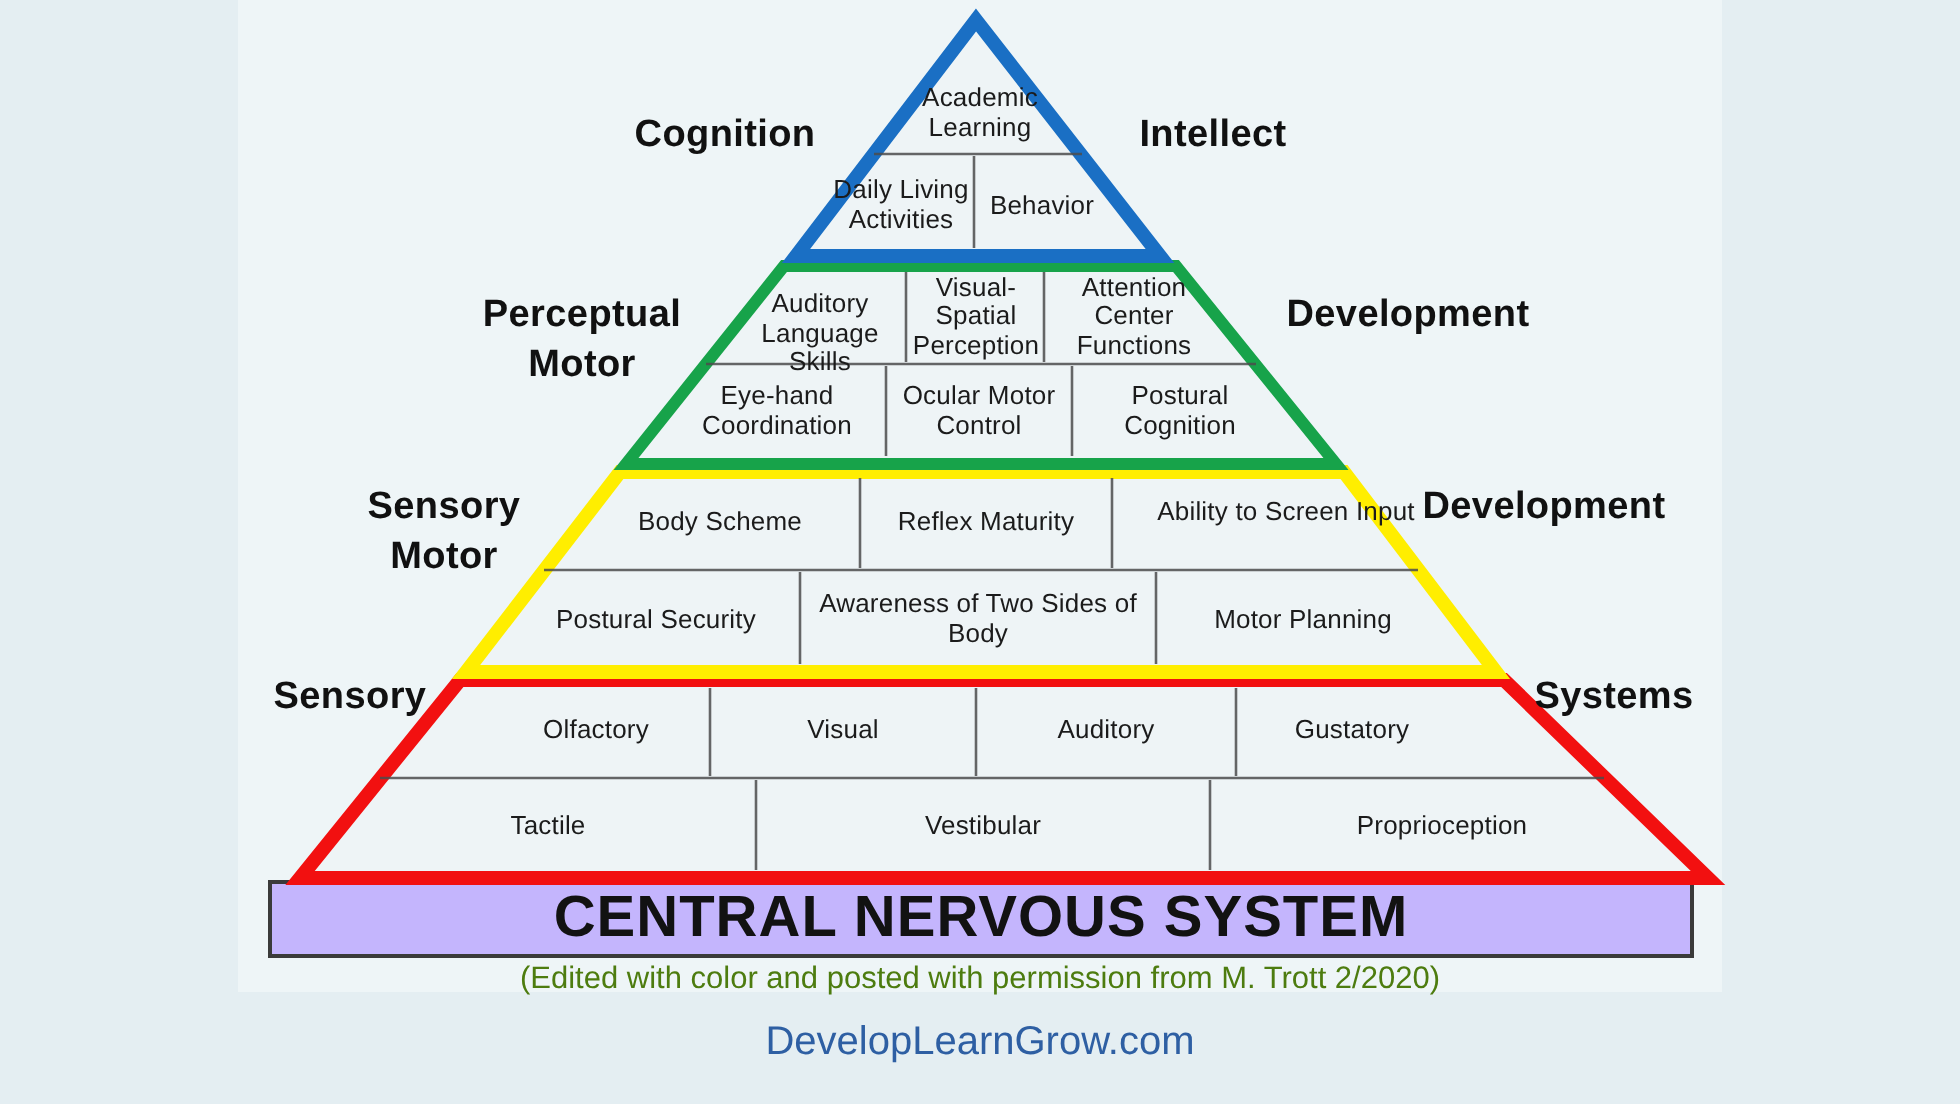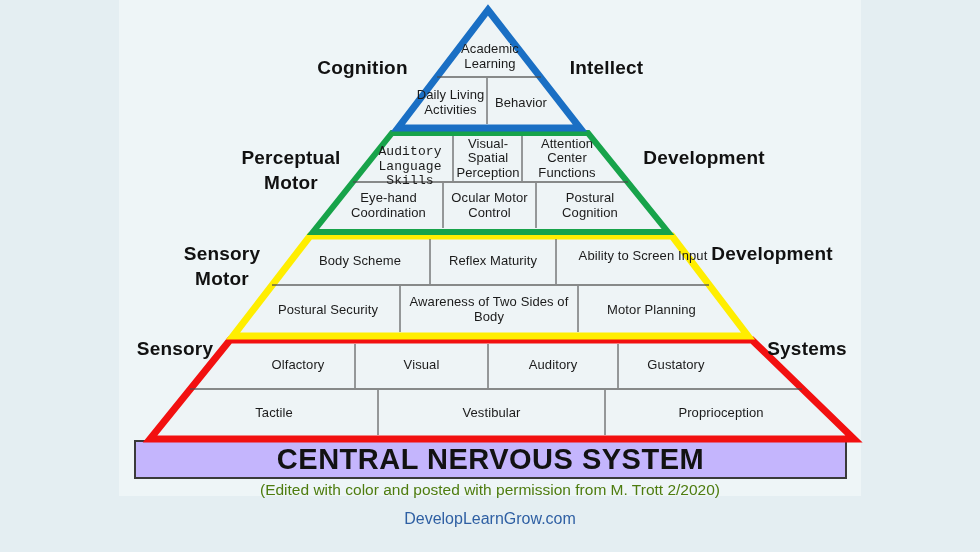--- a/index.html
+++ b/index.html
@@ -28,21 +28,21 @@
     box-sizing:border-box;border:2.5px solid #3a3a3a;background:#c4b5fd;
     display:flex;align-items:center;justify-content:center;
     font-size:29px;font-weight:bold;color:#121212;letter-spacing:0.5px;
   }
   .caption{
     position:absolute;left:119px;top:481px;width:742px;text-align:center;
     font-size:15.5px;font-weight:500;color:#4d7c0f;
   }
   .site-link{
     position:absolute;left:119px;top:510px;width:742px;text-align:center;
-    font-size:16px;font-weight:500;color:#2e5fa3;text-decoration:none;
+    font-size:20px;font-weight:500;color:#2e5fa3;text-decoration:none;
     cursor:pointer;
   }
 </style>
 </head>
 <body>
 
 <div class="scan-bg"></div>
 
 <div class="cns-box">
   <span>CENTRAL NERVOUS SYSTEM</span>
@@ -76,21 +76,21 @@
     <line x1="618" y1="344" x2="618" y2="388"></line>
     <line x1="378" y1="390" x2="378" y2="435"></line>
     <line x1="605" y1="390" x2="605" y2="435"></line>
   </g>
 </svg>
 
 <div class="cell" style="left:441px;top:38px;width:98px;height:38px;">Academic Learning</div>
 <div class="cell" style="left:414px;top:79px;width:73px;height:48px;">Daily Living Activities</div>
 <div class="cell" style="left:488px;top:79px;width:66px;height:48px;">Behavior</div>
 
-<div class="cell" style="left:367px;top:136px;width:86px;height:62px;font-family:Liberation Mono, monospace;">Auditory Language Skills</div>
+<div class="cell" style="left:367px;top:136px;width:86px;height:62px;">Auditory Language Skills</div>
 <div class="cell" style="left:454px;top:136px;width:68px;height:45px;">Visual-Spatial Perception</div>
 <div class="cell" style="left:523px;top:136px;width:88px;height:45px;">Attention Center Functions</div>
 <div class="cell" style="left:335px;top:183px;width:107px;height:46px;">Eye-hand Coordination</div>
 <div class="cell" style="left:444px;top:182px;width:91px;height:48px;">Ocular Motor Control</div>
 <div class="cell" style="left:537px;top:183px;width:106px;height:46px;">Postural Cognition</div>
 
 <div class="cell" style="left:291px;top:239px;width:138px;height:45px;">Body Scheme</div>
 <div class="cell" style="left:431px;top:239px;width:124px;height:45px;">Reflex Maturity</div>
 <div class="cell" style="left:556px;top:234px;width:134px;height:45px;padding-left:20px;">Ability to Screen Input</div>
 <div class="cell" style="left:257px;top:287px;width:142px;height:46px;">Postural Security</div>

